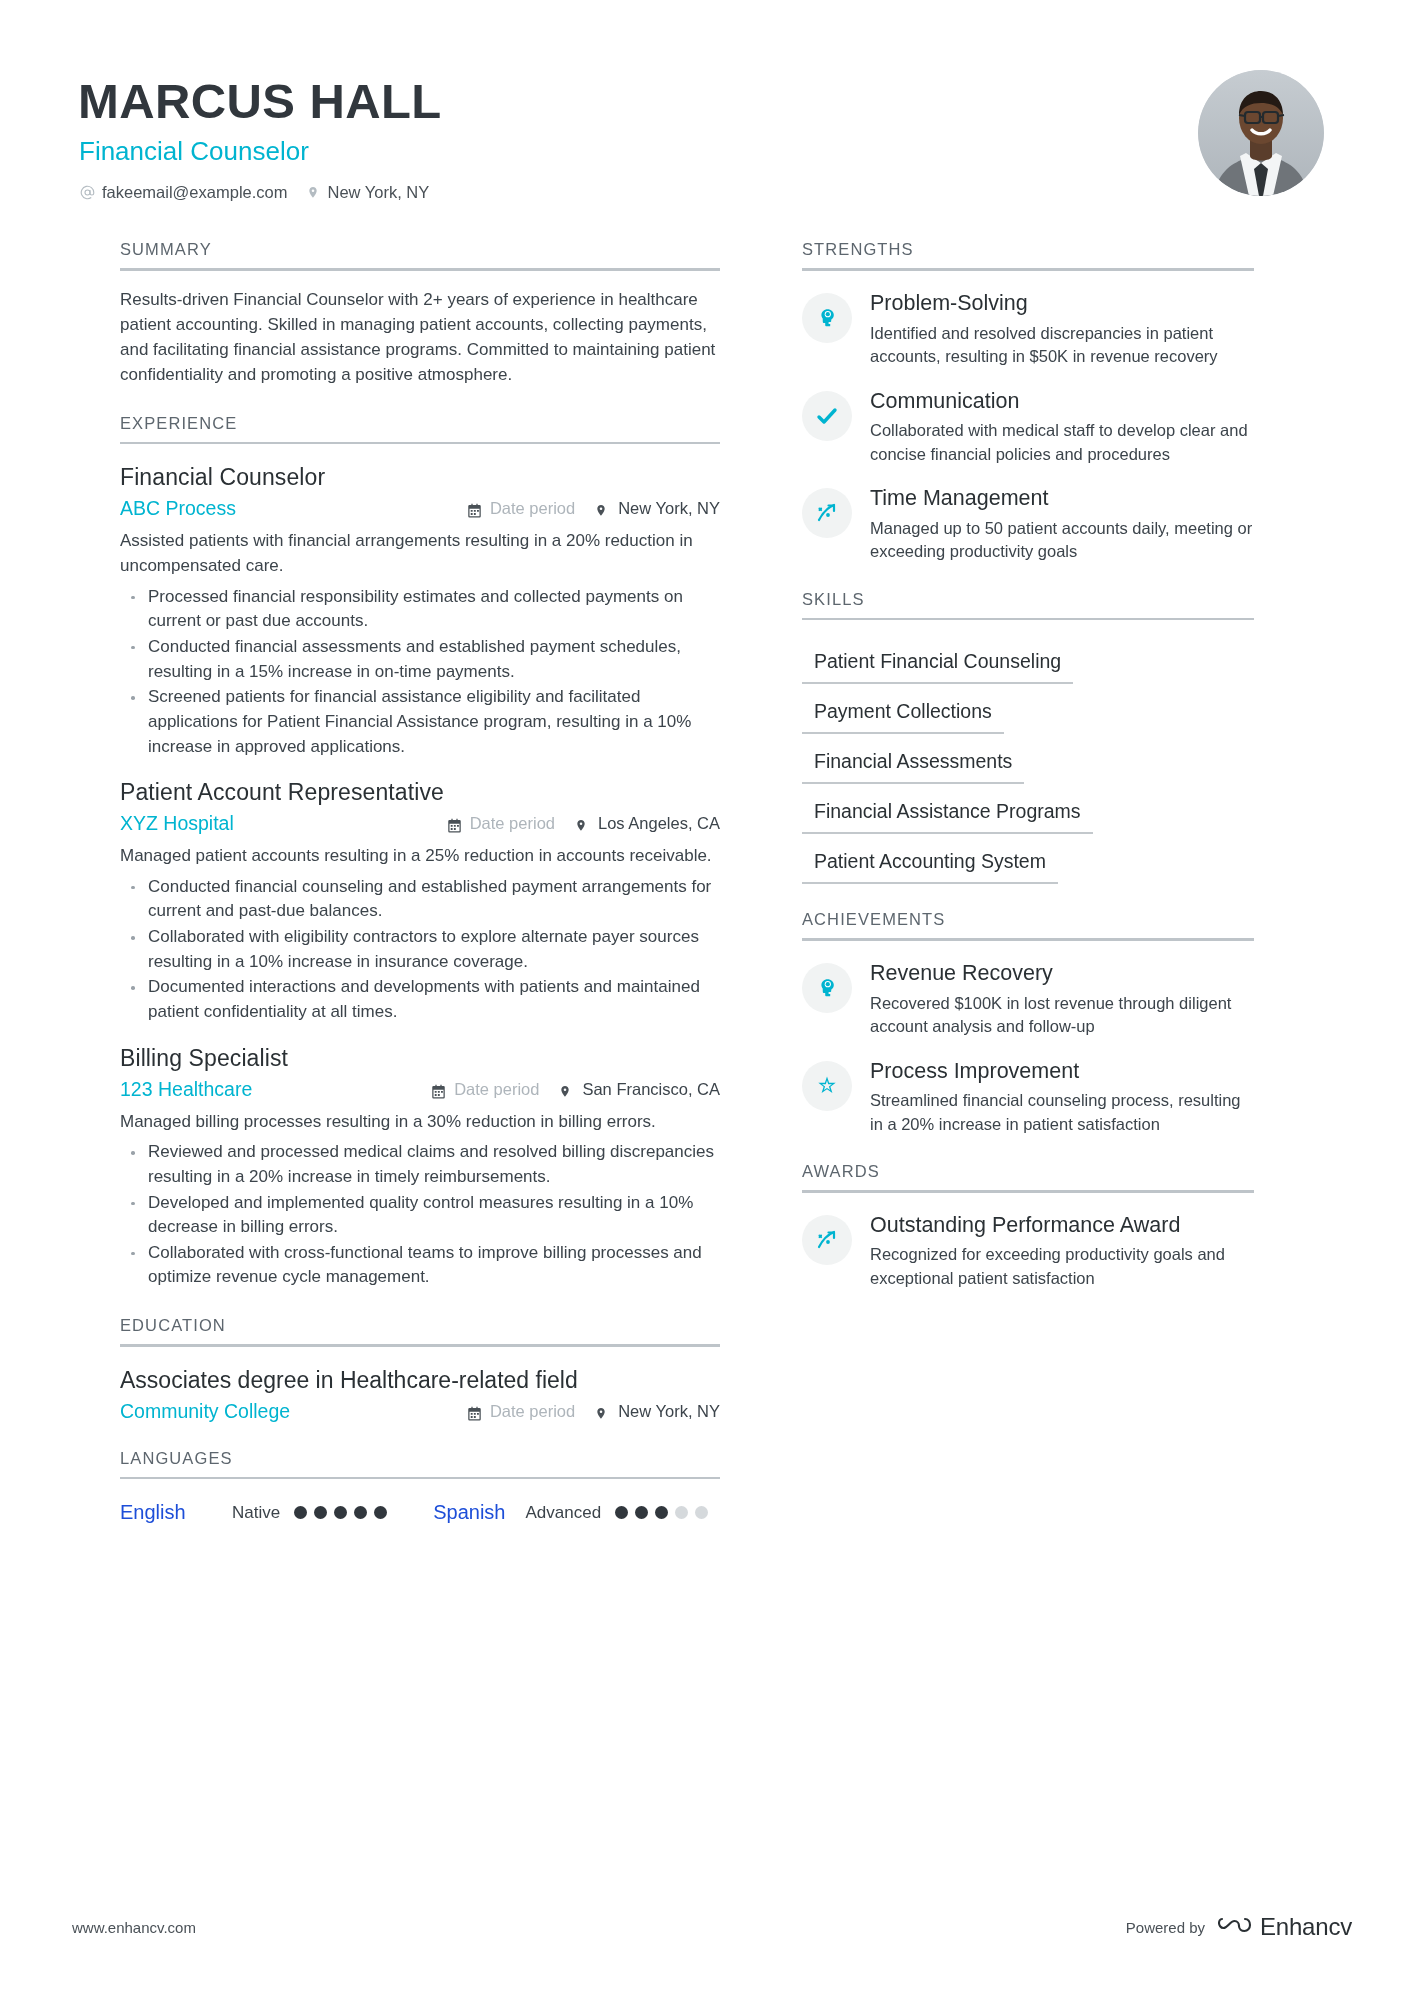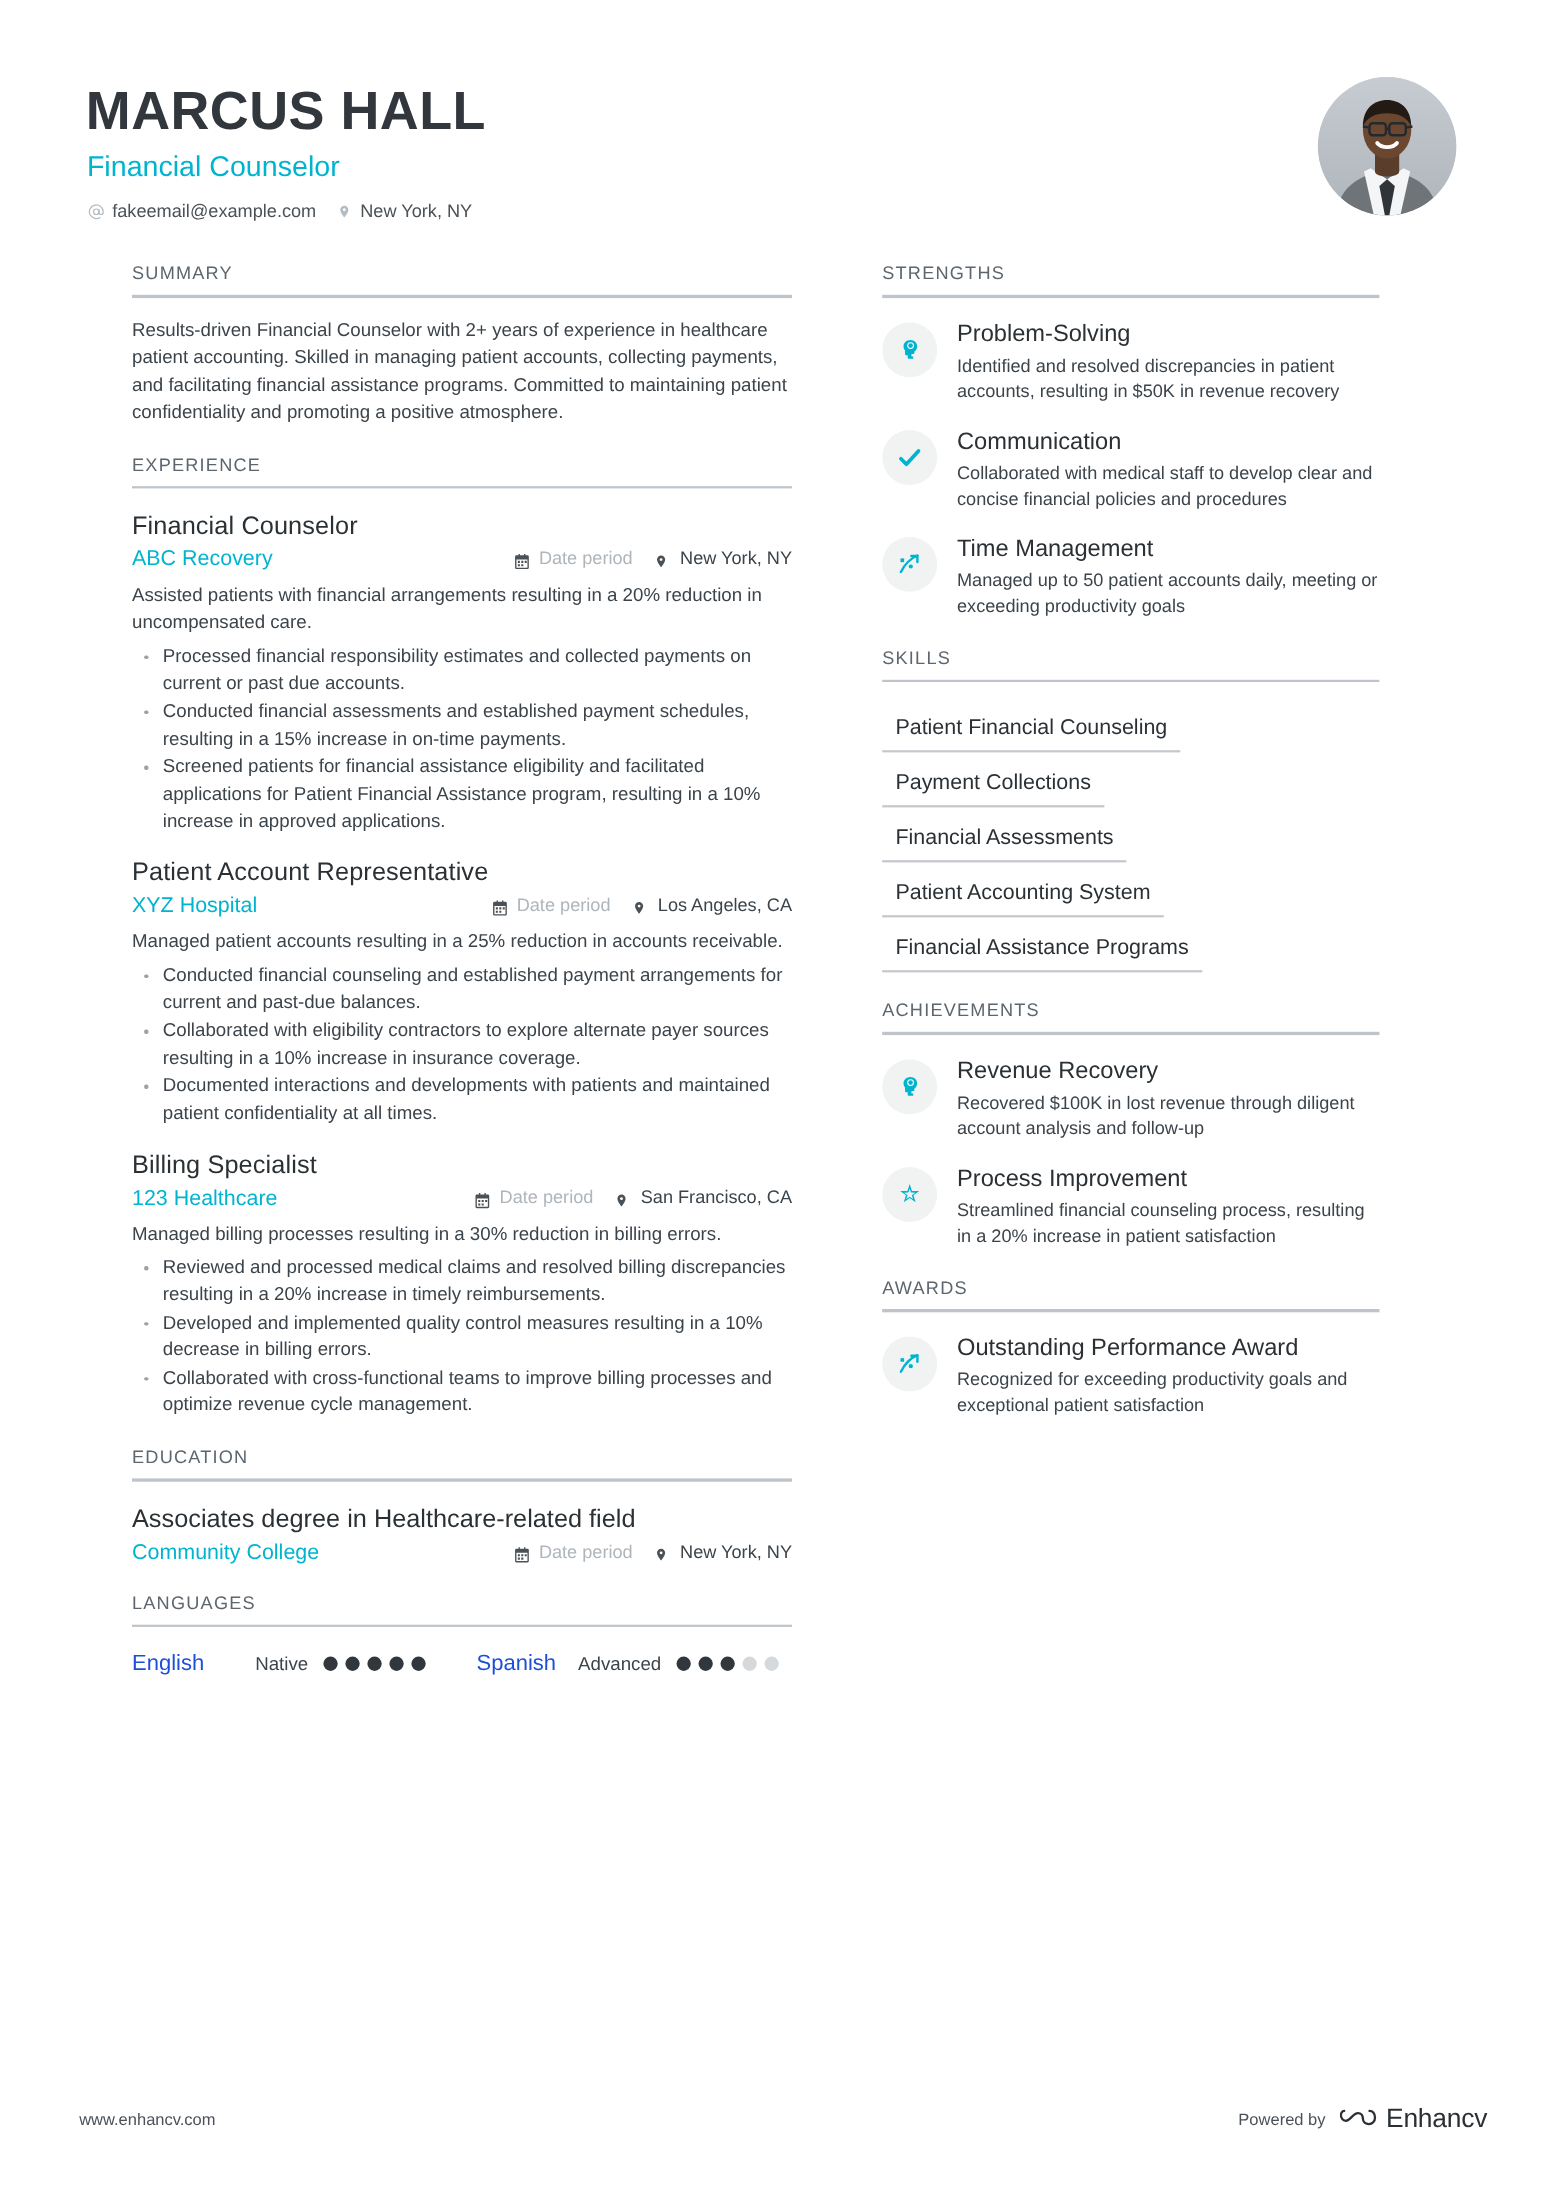--- a/index.html
+++ b/index.html
@@ -189,21 +189,21 @@
         <div class="summary-text">Results-driven Financial Counselor with 2+ years of experience in healthcare patient accounting. Skilled in managing patient accounts, collecting payments, and facilitating financial assistance programs. Committed to maintaining patient confidentiality and promoting a positive atmosphere.</div>
       </div>
 
       <div class="section">
         <div class="sec-title">EXPERIENCE</div>
         <div class="sec-rule"></div>
 
         <div class="job">
           <div class="job-title">Financial Counselor</div>
           <div class="job-meta">
-            <div class="job-company">ABC Recovery</div>
+            <div class="job-company">ABC Process</div>
             <div class="meta-chip">
               <span class="meta-ico">
                 <svg width="15" height="15" viewBox="0 0 24 24" fill="currentColor">
                     <path d="M7 1h2v2h6V1h2v2h3a2 2 0 0 1 2 2v16a2 2 0 0 1-2 2H4a2 2 0 0 1-2-2V5a2 2 0 0 1 2-2h3V1zM4 9v12h16V9H4zm2 2h3v3H6v-3zm5 0h3v3h-3v-3zm5 0h3v3h-3v-3zM6 16h3v3H6v-3zm5 0h3v3h-3v-3z"></path>
                   </svg>
               </span>
               <span>Date period</span>
             </div>
             <div class="meta-chip loc">
               <span class="meta-ico">
@@ -386,22 +386,22 @@
         </div>
       </div>
 
       <div class="section">
         <div class="sec-title">SKILLS</div>
         <div class="sec-rule"></div>
         <div class="skill-list">
           <div><span class="skill">Patient Financial Counseling</span></div>
           <div><span class="skill">Payment Collections</span></div>
           <div><span class="skill">Financial Assessments</span></div>
+          <div><span class="skill">Financial Assistance Programs</span></div>
           <div><span class="skill">Patient Accounting System</span></div>
-          <div><span class="skill">Financial Assistance Programs</span></div>
         </div>
       </div>
 
       <div class="section">
         <div class="sec-title">ACHIEVEMENTS</div>
         <div class="sec-rule"></div>
 
         <div class="ritem">
           <div class="ricon">
             <svg width="24" height="24" viewBox="0 0 24 24" fill="#00b4d0">

